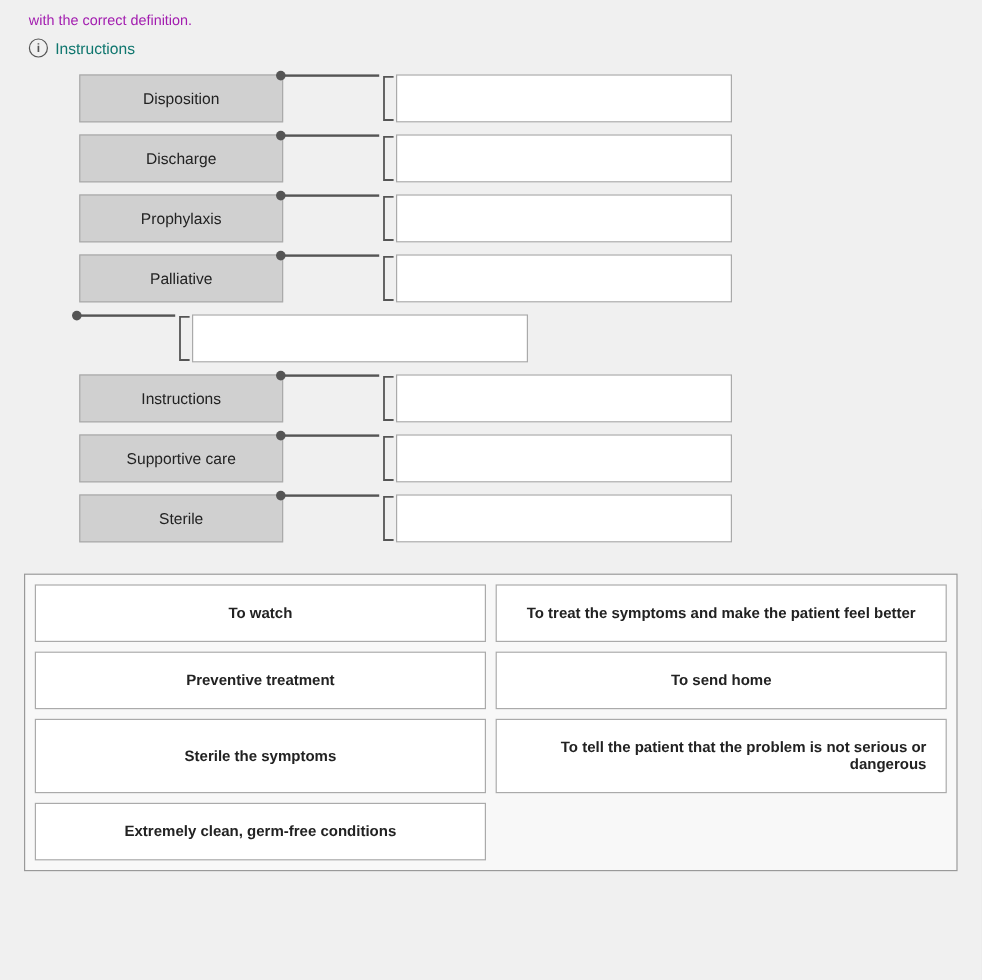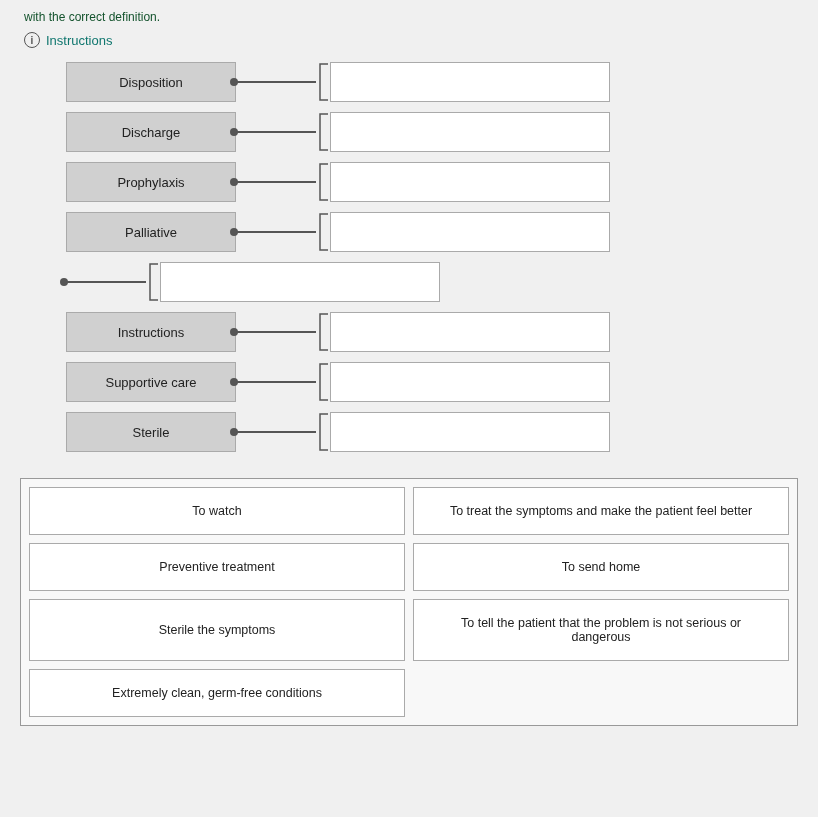--- a/index.html
+++ b/index.html
@@ -12,21 +12,21 @@
       min-height: 817px;
     }
     .page-wrapper {
       background: #f0f0f0;
       width: 818px;
       min-height: 817px;
       padding: 10px 20px 20px 20px;
     }
     .top-bar {
       font-size: 12px;
-      color: #14532d;
+      color: #a21caf;
       margin-bottom: 8px;
       padding-left: 4px;
     }
     .instructions-row {
       display: flex;
       align-items: center;
       gap: 6px;
       margin-bottom: 14px;
       padding-left: 4px;
     }
@@ -50,21 +50,20 @@
 
     
     .matching-section {
       display: flex;
       flex-direction: column;
       gap: 0;
       margin-bottom: 16px;
     }
     .match-row {
       display: flex;
-      align-items: center;
       margin-bottom: 10px;
       padding-left: 46px;
     }
     .term-box {
       width: 170px;
       height: 40px;
       background: #d0d0d0;
       border: 1px solid #aaa;
       display: flex;
       align-items: center;
@@ -136,22 +135,23 @@
     .answer-box {
       background: white;
       border: 1px solid #aaa;
       padding: 16px 16px;
       font-size: 12.5px;
       color: #222;
       min-height: 44px;
       display: flex;
       align-items: center;
       justify-content: center;
-      text-align: center;
+      text-align: right;
       cursor: pointer;
+      font-weight: bold;
     }
   </style>
 </head>
 <body>
 
 <div class="page-wrapper">
 
   <div class="top-bar">
     <span>with the correct definition.</span>
   </div>

